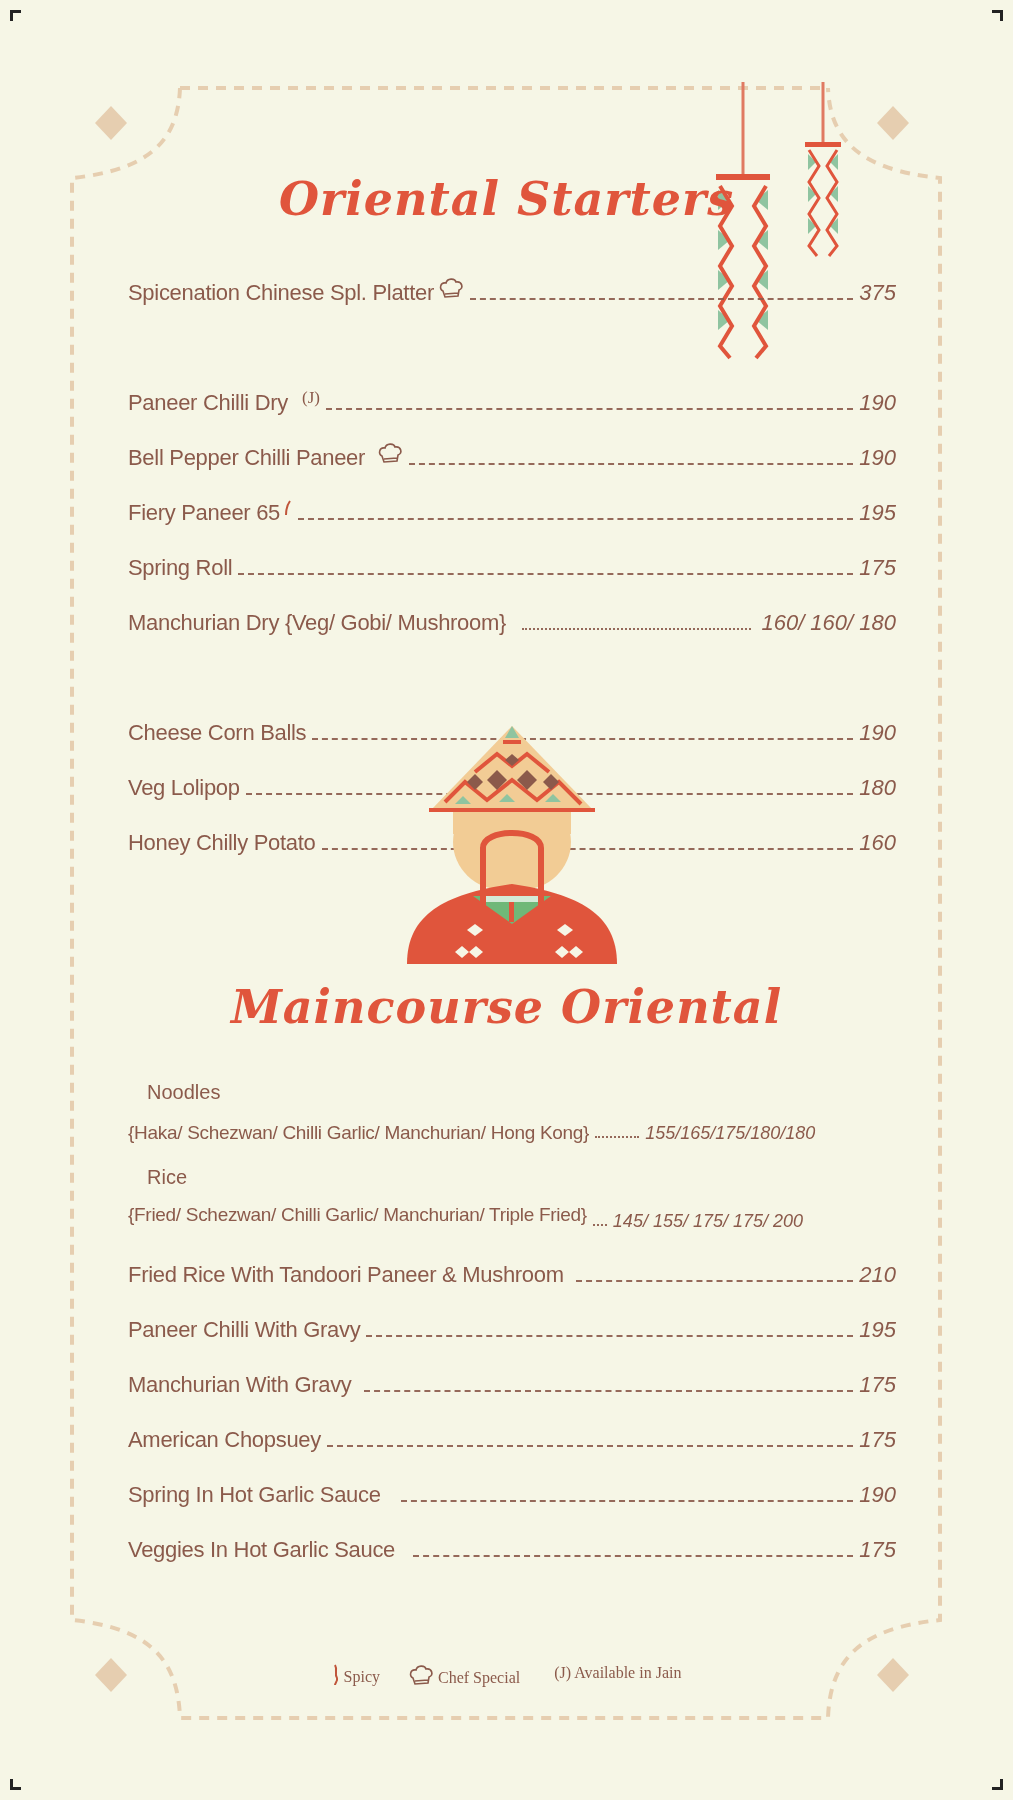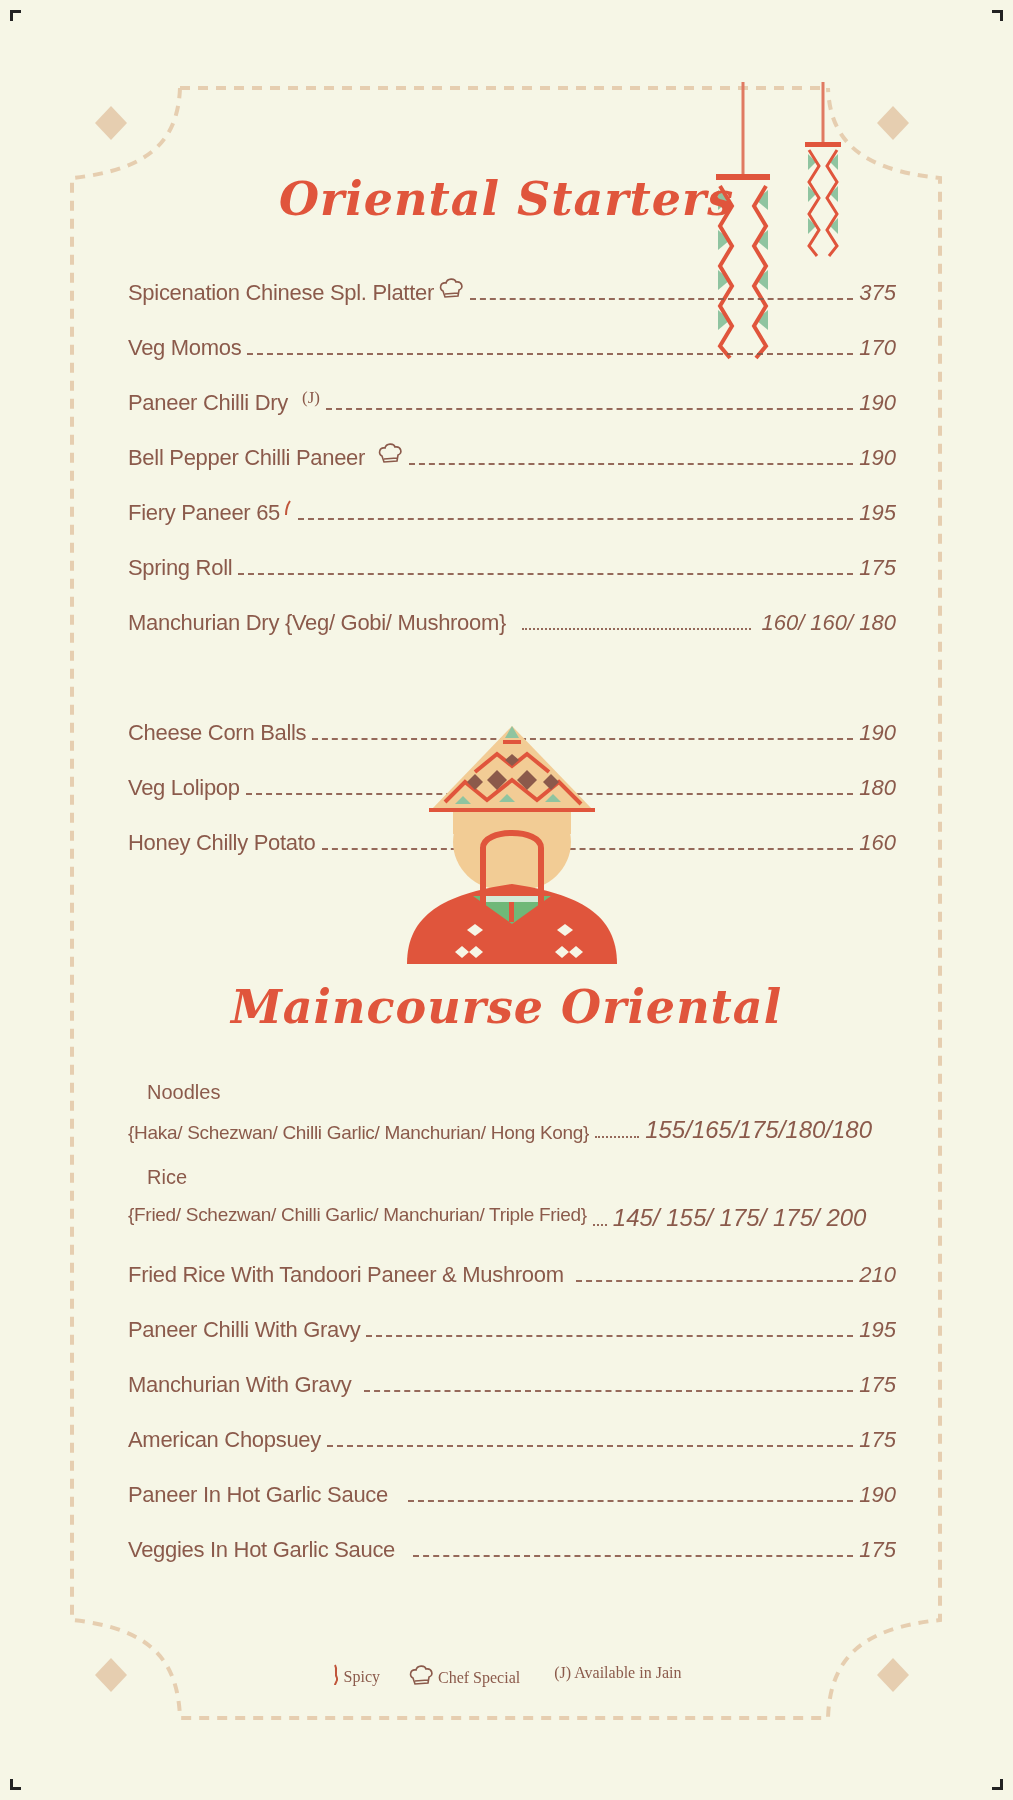--- a/index.html
+++ b/index.html
@@ -14,21 +14,21 @@
   .title { position:absolute; left:0; width:1013px; text-align:center; color:#e0553c; font-family:"DejaVu Serif", serif; font-style:italic; font-weight:bold; letter-spacing:1px; }
   .title.t1 { top:172px; font-size:46px; }
   .title.t2 { top:980px; font-size:46px; }
   .row { position:absolute; left:128px; width:768px; height:30px; display:flex; align-items:flex-end; color:#8b5a4b; font-size:22px; }
   .row .name { white-space:nowrap; font-family:"Liberation Sans Narrow","Liberation Sans", sans-serif; letter-spacing:-0.3px; }
   .row .mark { font-size:17px; margin-left:4px; color:#8b5a4b; white-space:nowrap; }
   .row .dots { flex:1; border-bottom:2px dashed #8b5a4b; margin:0 6px 6px 6px; opacity:.9; }
   .row .price { white-space:nowrap;font-style:italic; }
   .sub { position:absolute; left:123px; color:#8b5a4b; font-size:20px;margin-left:24px; }
   .row.small { font-size:19px; }
-  .row.small .price { font-size:24px; }
+  .row.small .price { font-size:18px; }
   .legend { position:absolute; top:1664px; left:0; width:1013px; display:flex; justify-content:center; gap:28px; color:#8b5a4b; font-family:"Liberation Serif", serif; font-size:16px; align-items:flex-start; }
   .legend .li { display:flex; align-items:center; gap:4px; }
   .illus { position:absolute; }
 </style>
 </head>
 <body>
 
 <div class="page">
   <div class="crop tl"></div>
   <div class="crop tr"></div>
@@ -81,25 +81,20 @@
 
   <div class="row" style="top:276px">
     <span class="name">Spicenation Chinese Spl. Platter</span>
     <span class="mark">
       <svg width="26" height="24" viewBox="0 0 26 24">
           <path d="M5 14 C1 12 2 5 8 6 C9 1 17 1 18 5 C24 4 26 11 21 13 L20 19 L7 20 Z M7 17 L20 16" fill="none" stroke="#8b5a4b" stroke-width="1.6"></path>
         </svg>
     </span>
     <span class="dots"></span>
     <span class="price">375</span>
-  </div>
-  <div class="row" style="top:331px">
-    <span class="name">Veg Momos</span>
-    <span class="dots"></span>
-    <span class="price">170</span>
   </div>
   <div class="row" style="top:386px">
     <span class="name">Paneer Chilli Dry</span>
     <span class="mark" style="font-family:'Liberation Serif',serif;position:relative;top:-8px;margin-left:14px">(J)</span>
     <span class="dots"></span>
     <span class="price">190</span>
   </div>
   <div class="row" style="top:441px">
     <span class="name">Bell Pepper Chilli Paneer</span>
     <span class="mark" style="margin-left:12px">
@@ -211,21 +206,21 @@
     <span class="name">Manchurian With Gravy</span>
     <span class="dots" style="margin-left:12px"></span>
     <span class="price">175</span>
   </div>
   <div class="row" style="top:1423px">
     <span class="name">American Chopsuey</span>
     <span class="dots"></span>
     <span class="price">175</span>
   </div>
   <div class="row" style="top:1478px">
-    <span class="name">Paneer In Hot Garlic Sauce</span>
+    <span class="name">Spring In Hot Garlic Sauce</span>
     <span class="dots" style="margin-left:20px"></span>
     <span class="price">190</span>
   </div>
   <div class="row" style="top:1533px">
     <span class="name">Veggies In Hot Garlic Sauce</span>
     <span class="dots" style="margin-left:18px"></span>
     <span class="price">175</span>
   </div>
 
   <div class="legend">

